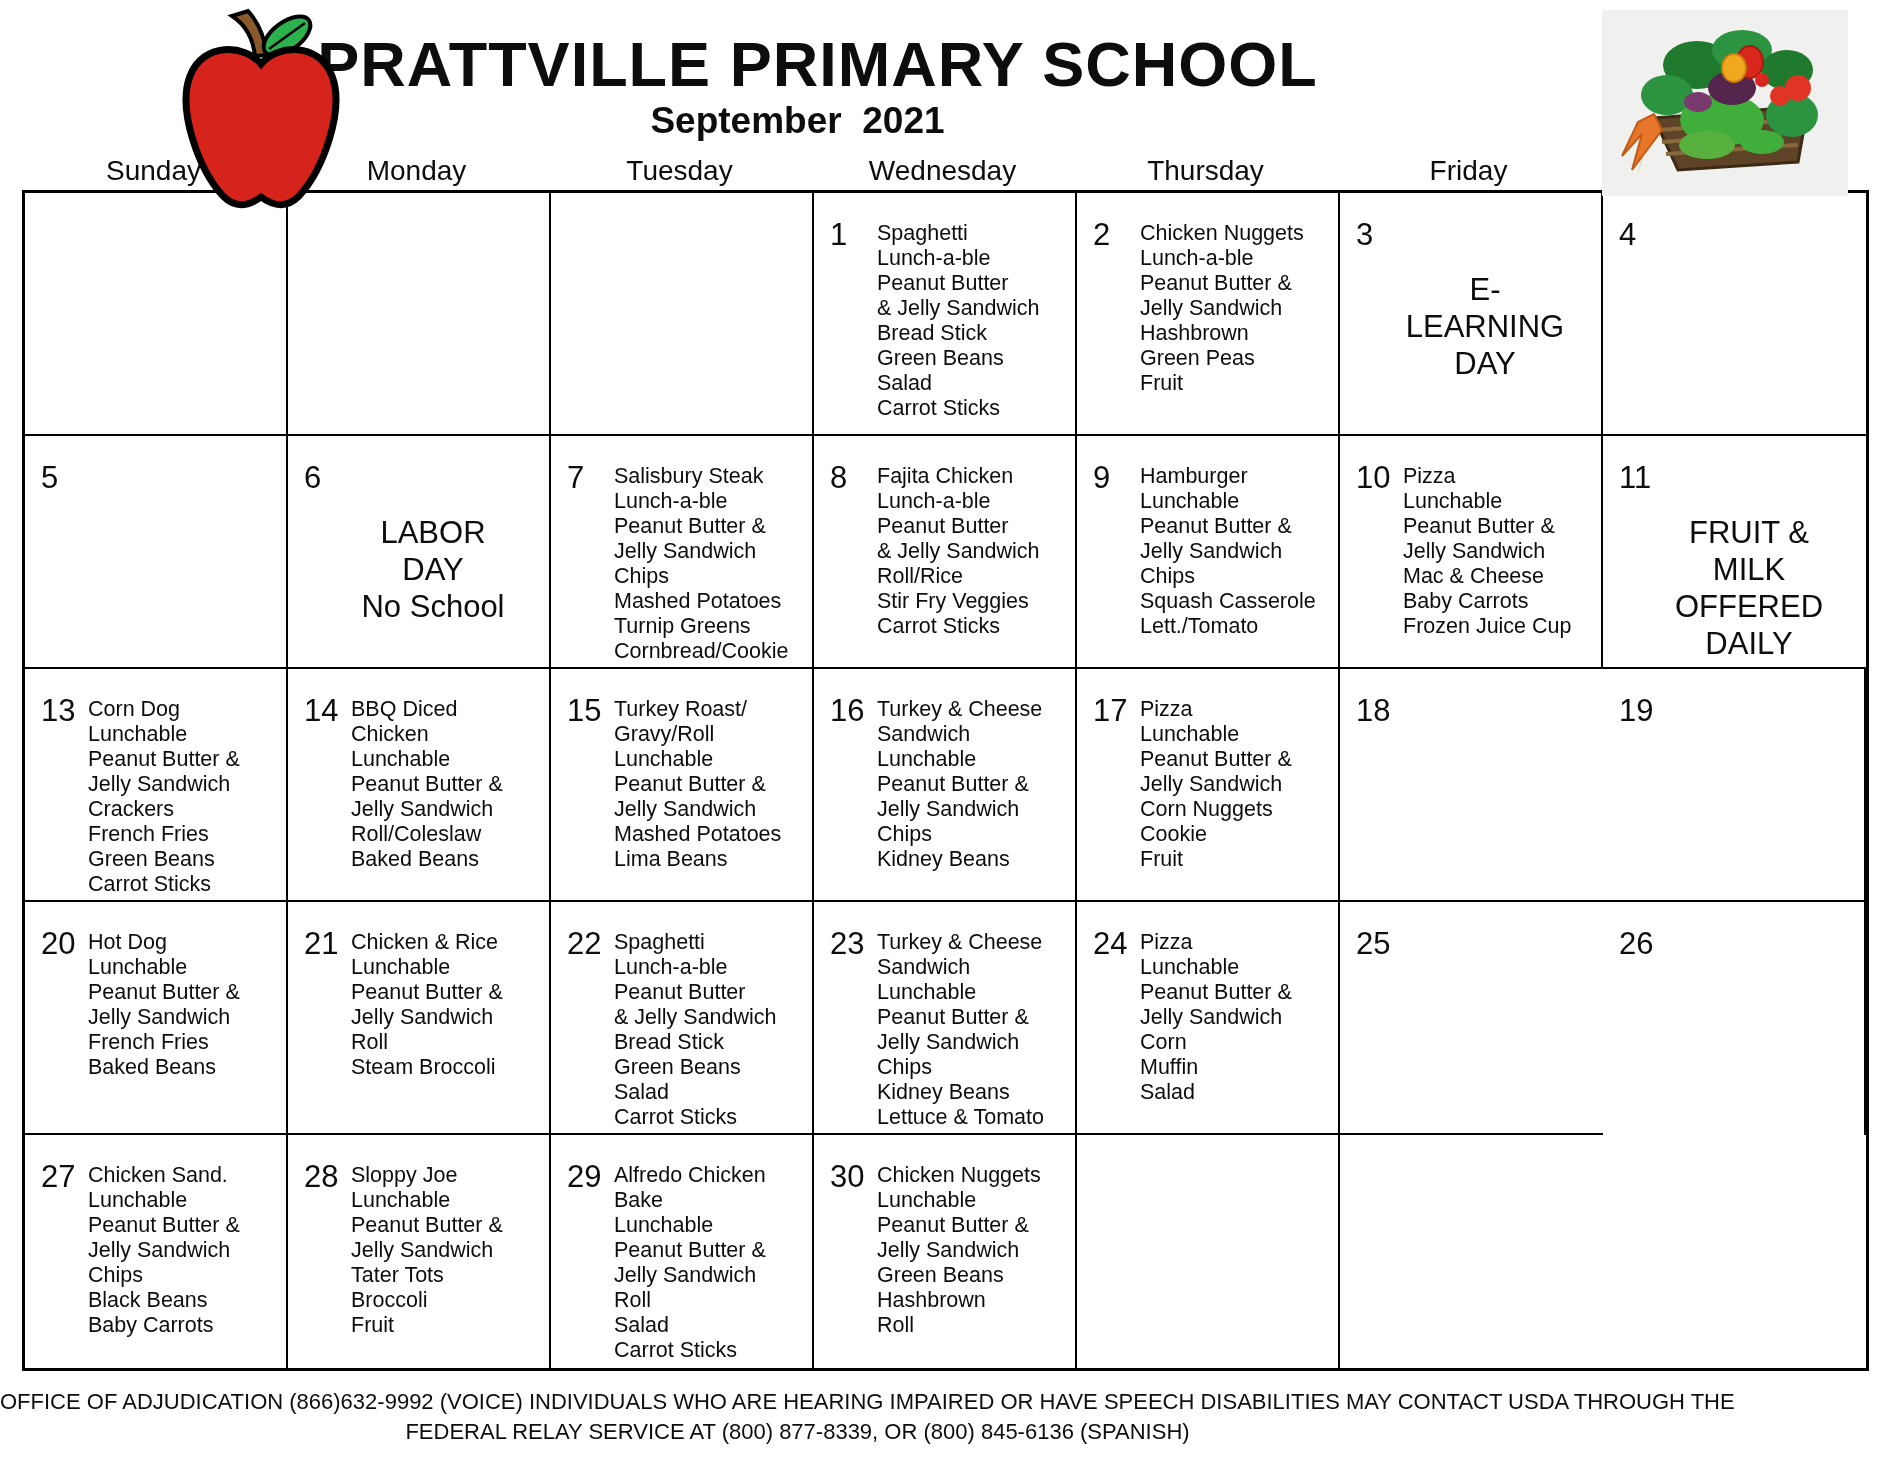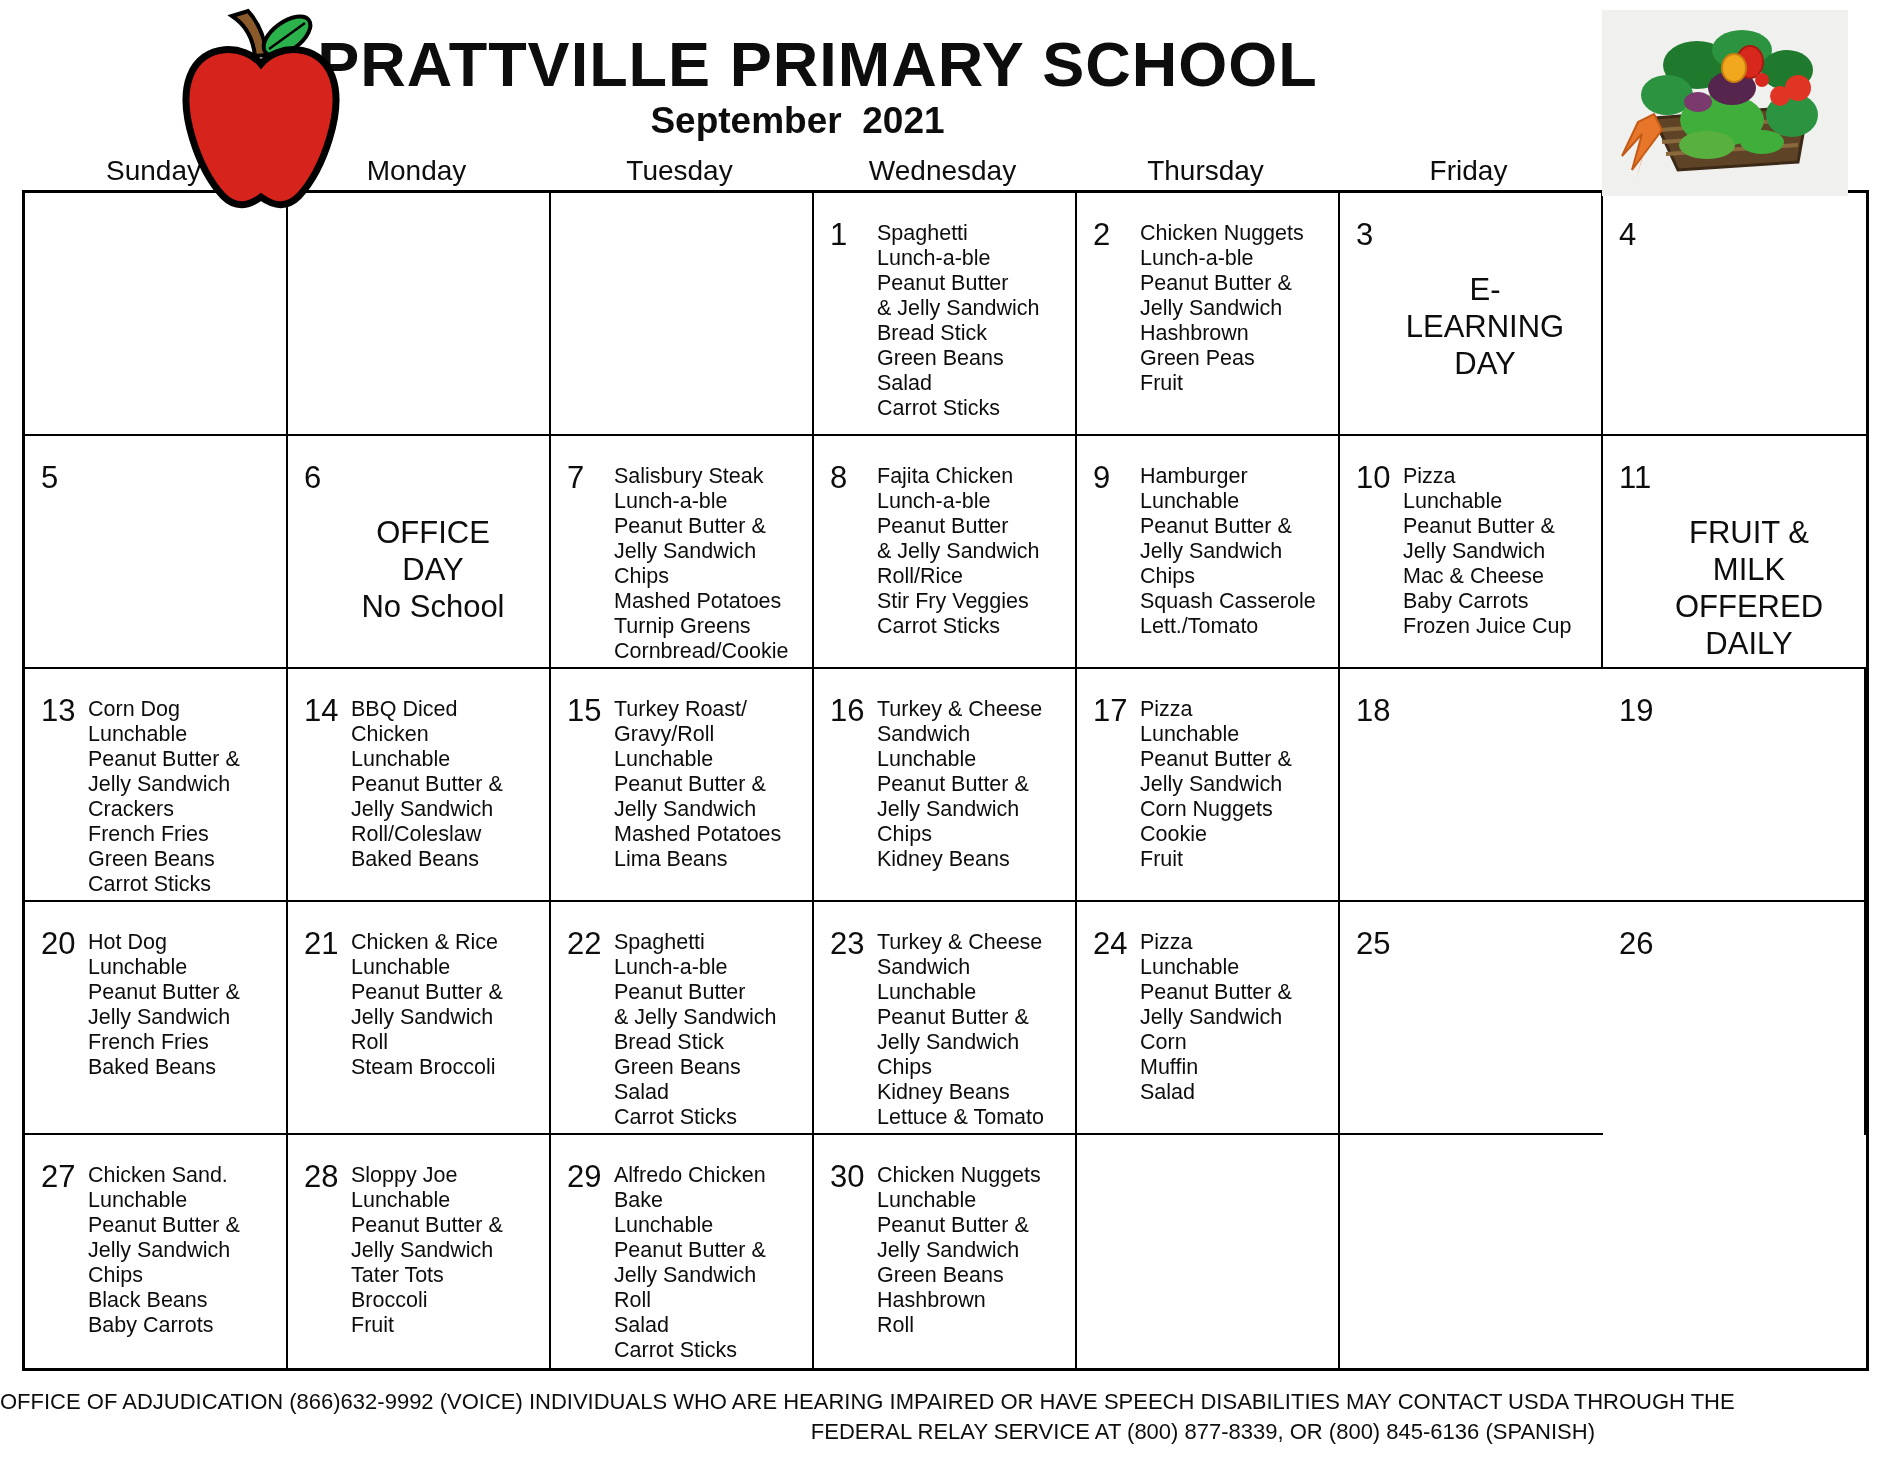--- a/index.html
+++ b/index.html
@@ -24,21 +24,21 @@
   .cell{border-right:2px solid #000;border-bottom:2px solid #000;box-sizing:border-box;
         display:flex;align-items:flex-start;gap:9px;padding:26px 4px 2px 16px;position:relative;overflow:hidden;}
   .cell.lastcol{border-right:none;}
   .cell.lastrow{border-bottom:none;}
   .num{font-size:31px;line-height:1.05;min-width:38px;flex:0 0 auto;}
   .menu{font-size:21.5px;line-height:25px;flex:1 1 auto;padding-top:2px;}
   .special{flex:1 1 auto;text-align:center;font-size:31px;line-height:37px;margin-top:52px;padding-right:30px;}
 
   
   .footer{margin-top:16px;text-align:center;font-size:22px;line-height:30px;}
-  .footer div{white-space:nowrap;text-align:right;}
+  .footer div{white-space:nowrap;}
 </style>
 </head>
 <body>
 
 <div class="page">
 
   <div class="header">
 
     <svg class="apple" viewBox="0 0 172 207" aria-hidden="true">
       <path d="M80,48 C78,30 71,17 57,8 L73,3 C84,15 90,32 92,47 Z" fill="#8a5a2b" stroke="#000" stroke-width="4"></path>
@@ -122,21 +122,21 @@
       </div>
       <div class="cell lastcol">
         <div class="num">4</div>
       </div>
       <div class="cell">
         <div class="num">5</div>
       </div>
       <div class="cell">
         <div class="num">6</div>
         <div class="special">
-          <div>OFFICE DAY</div>
+          <div>LABOR DAY</div>
           <div>No School</div>
         </div>
       </div>
       <div class="cell">
         <div class="num">7</div>
         <div class="menu">
           <div class="menu-line">Salisbury Steak</div>
           <div class="menu-line">Lunch-a-ble</div>
           <div class="menu-line">Peanut Butter &amp;</div>
           <div class="menu-line">Jelly Sandwich</div>

